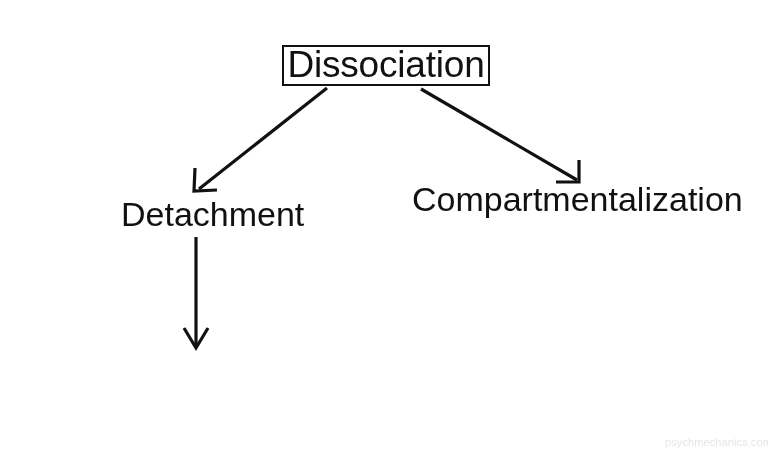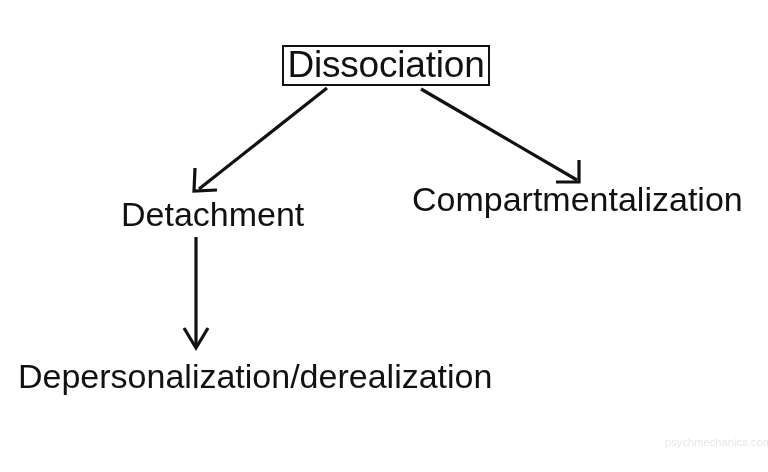--- a/index.html
+++ b/index.html
@@ -103,19 +103,16 @@
   </div>
 
   <div class="node node-level2-left">
     <span class="node-label">Detachment</span>
   </div>
 
   <div class="node node-level2-right">
     <span class="node-label">Compartmentalization</span>
   </div>
 
-  <div class="node node-level3">
-    <span class="node-label">Depersonalization/derealization</span>
-  </div>
 
   <div class="watermark">psychmechanics.com</div>
 
 </div>
 
 </body></html>

